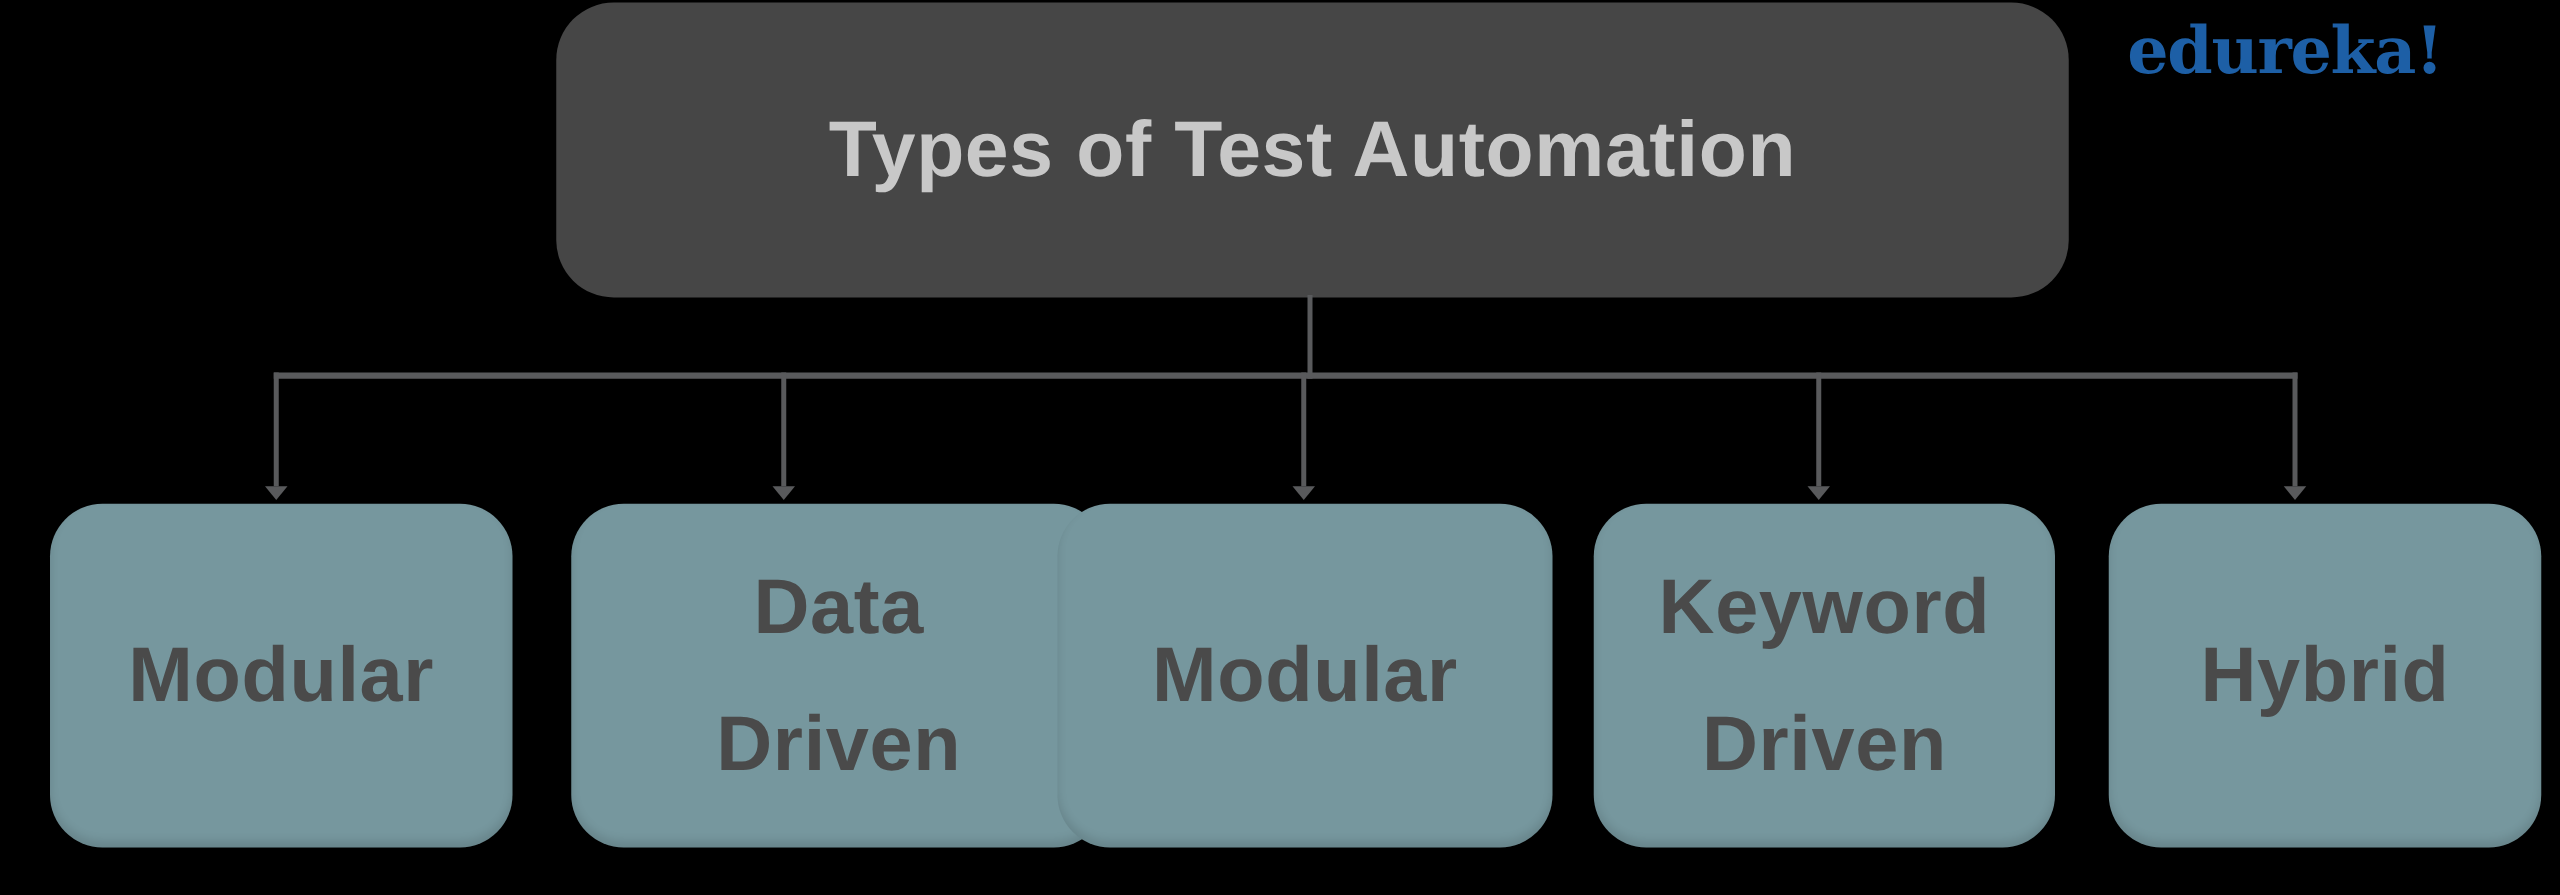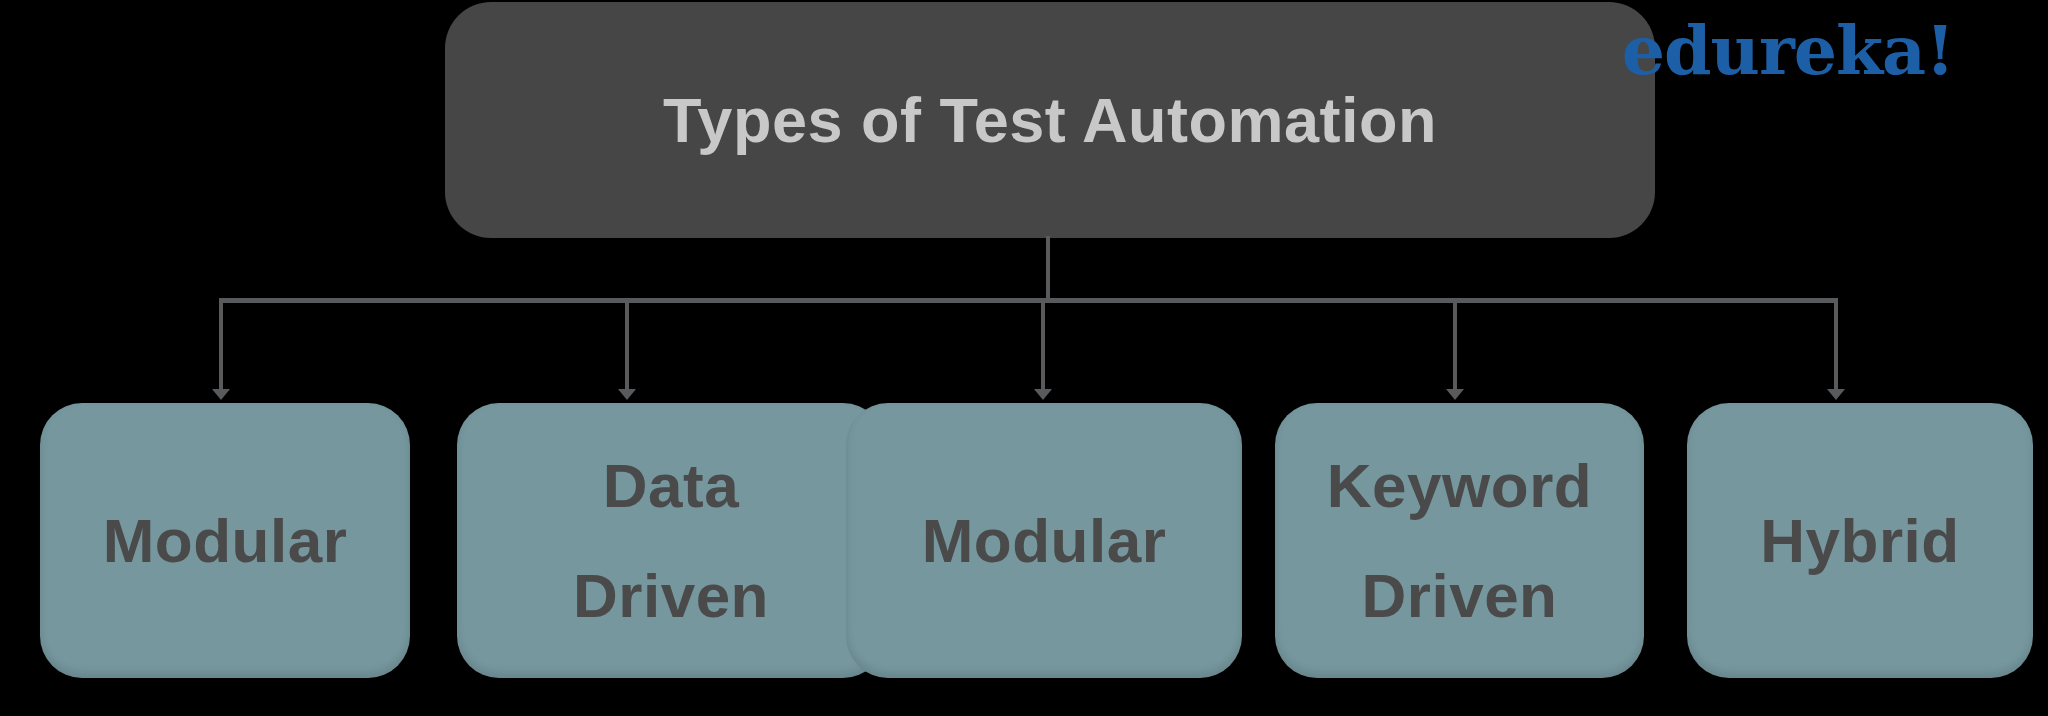--- a/index.html
+++ b/index.html
@@ -45,21 +45,21 @@
     line-height: 96px;
     letter-spacing: 0.5px;
   }
 
   
   .logo {
     position: absolute;
     top: 10px; right: 94px;
     color: var(--color-logo);
     font-family: "DejaVu Serif", serif;
-    font-size: 68px;
+    font-size: 52px;
     font-weight: bold;
     letter-spacing: -1px;
   }
 
   
   .connector { position: absolute; background: var(--color-line); }
   .stem  { left: 1046px; top: 236px; width: 4px; height: 67px; }
   .hline { left: 219px;  top: 298px; width: 1619px; height: 5px; }
   .drop  { top: 298px; width: 4px; height: 91px; }
   .drop-1 { left: 219px; }

